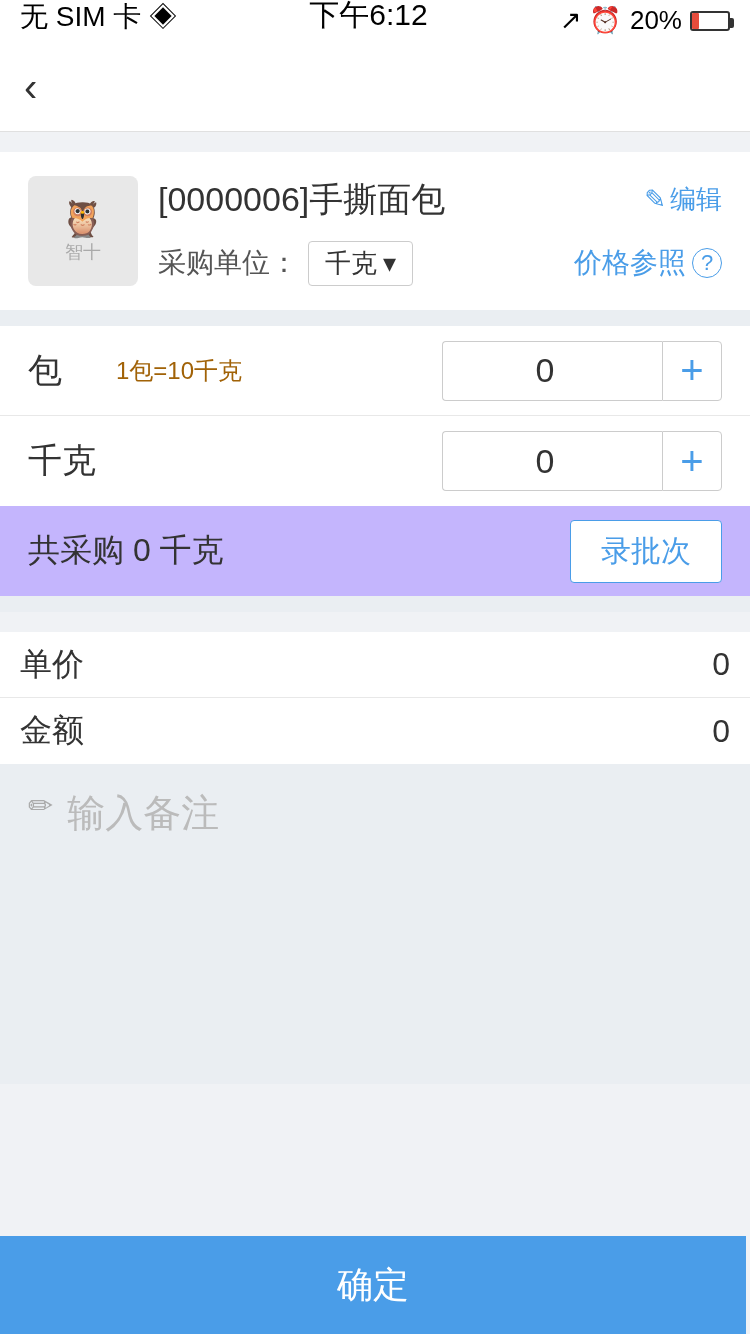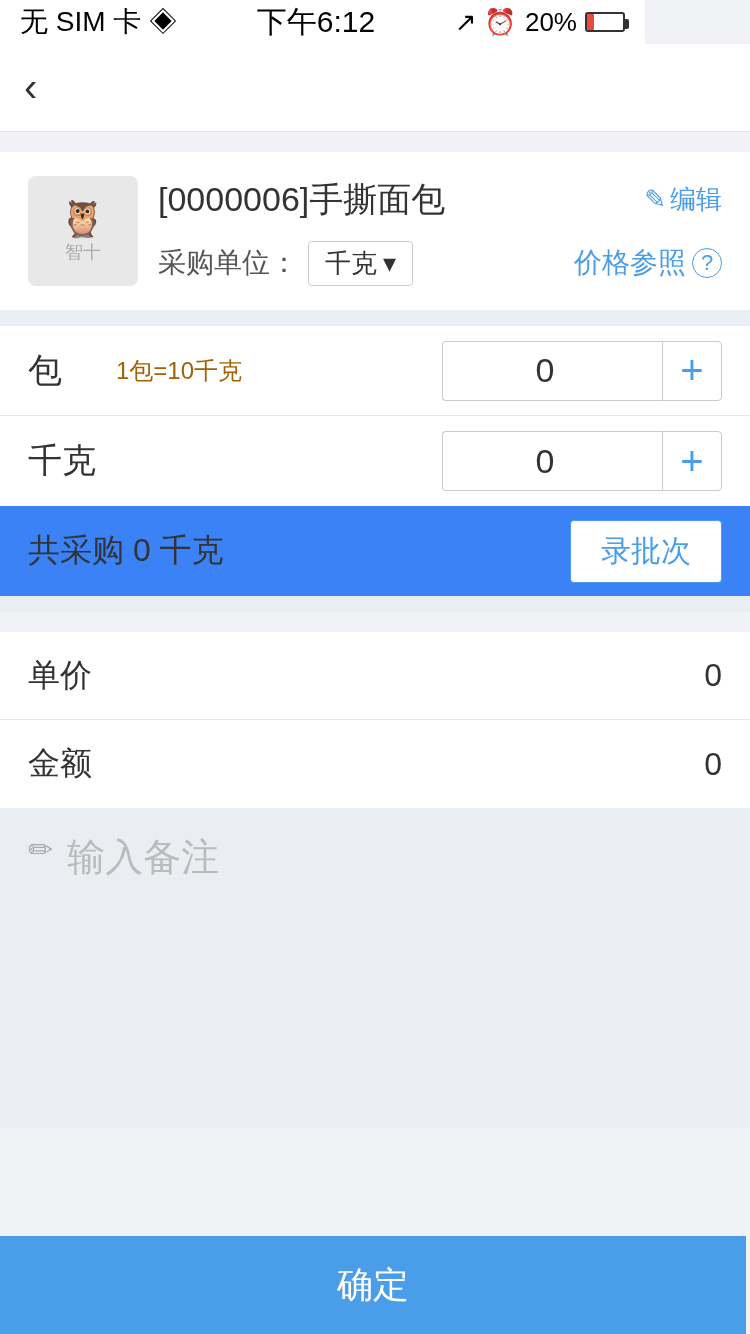--- a/index.html
+++ b/index.html
@@ -8,27 +8,27 @@
       width: 750px;
       min-height: 1334px;
       font-family: -apple-system, "PingFang SC", "Helvetica Neue", sans-serif;
       background: #f0f2f5;
       font-size: 32px;
       color: #333;
     }
 
     
     .status-bar {
-      width: 645px;
+      width: 750px;
       height: 44px;
       background: #fff;
       display: flex;
-      align-items: center;
-      justify-content: space-between;
-      padding: 16px 20px;
+      align-items: flex-end;
+      justify-content: space-between;
+      padding: 8px 20px;
       font-size: 28px;
       color: #000;
     }
     .status-left { display: flex; align-items: center; gap: 10px; }
     .status-center { font-size: 30px; font-weight: 500; }
     .status-right { display: flex; align-items: center; gap: 8px; font-size: 26px; }
     .battery-icon {
       width: 40px; height: 20px; border: 2px solid #333; border-radius: 3px; position: relative;
       display: inline-flex; align-items: center;
     }
@@ -188,21 +188,21 @@
       display: flex;
       align-items: center;
       justify-content: center;
       font-size: 40px;
       color: #4a9de8;
       cursor: pointer;
     }
 
     
     .total-row {
-      background: #3b82f6;
+      background: #c4b5fd;
       display: flex;
       align-items: center;
       justify-content: space-between;
       padding: 0 28px;
       height: 90px;
     }
     .total-label {
       font-size: 32px;
       color: #333;
     }
@@ -218,22 +218,22 @@
 
     
     .info-section {
       background: #fff;
       margin-top: 20px;
     }
     .info-row {
       display: flex;
       align-items: center;
       justify-content: space-between;
-      padding: 0 28px;
-      height: 88px;
+      padding: 0 20px;
+      height: 66px;
       border-bottom: 1px solid #e8e8e8;
     }
     .info-row:last-child { border-bottom: none; }
     .info-label { font-size: 32px; color: #333; }
     .info-value { font-size: 32px; color: #333; }
 
     
     .notes-section {
       background: #eaeef2;
       padding: 24px 28px;

